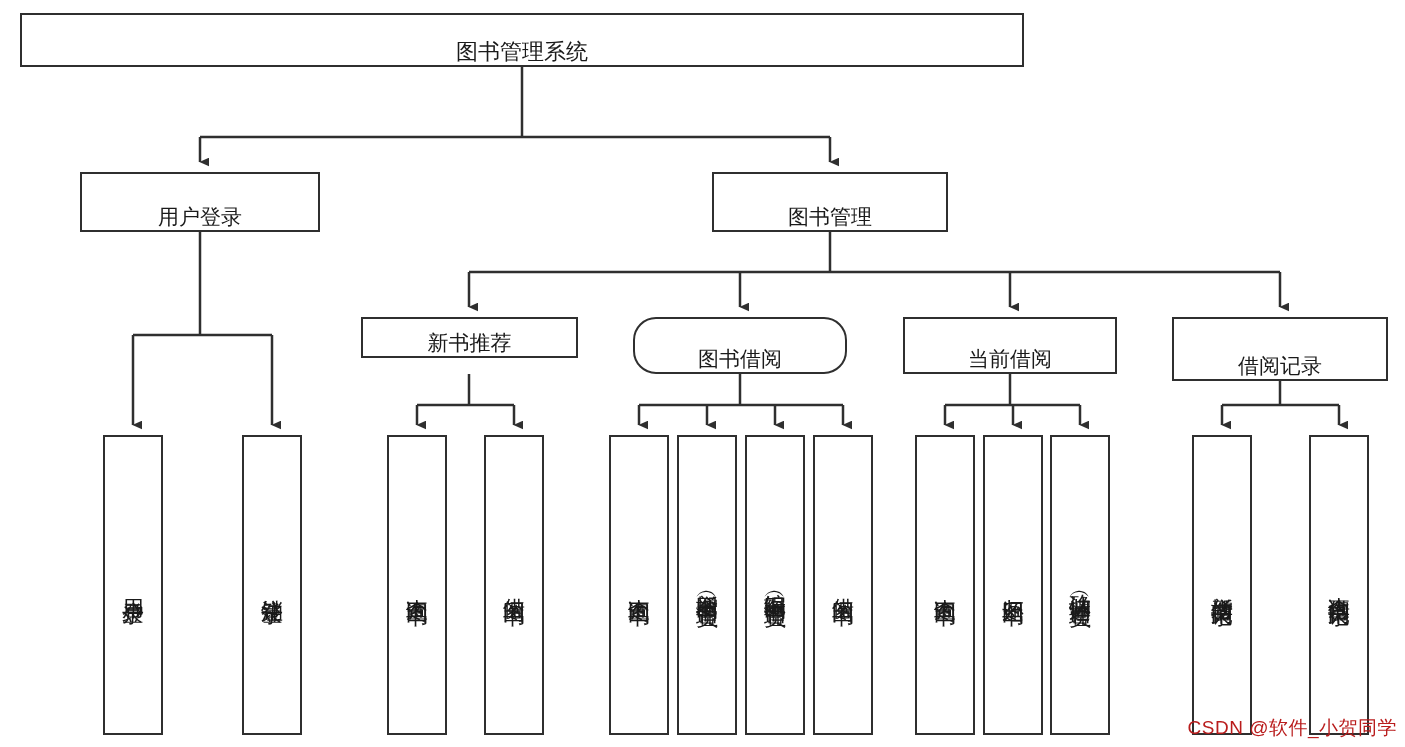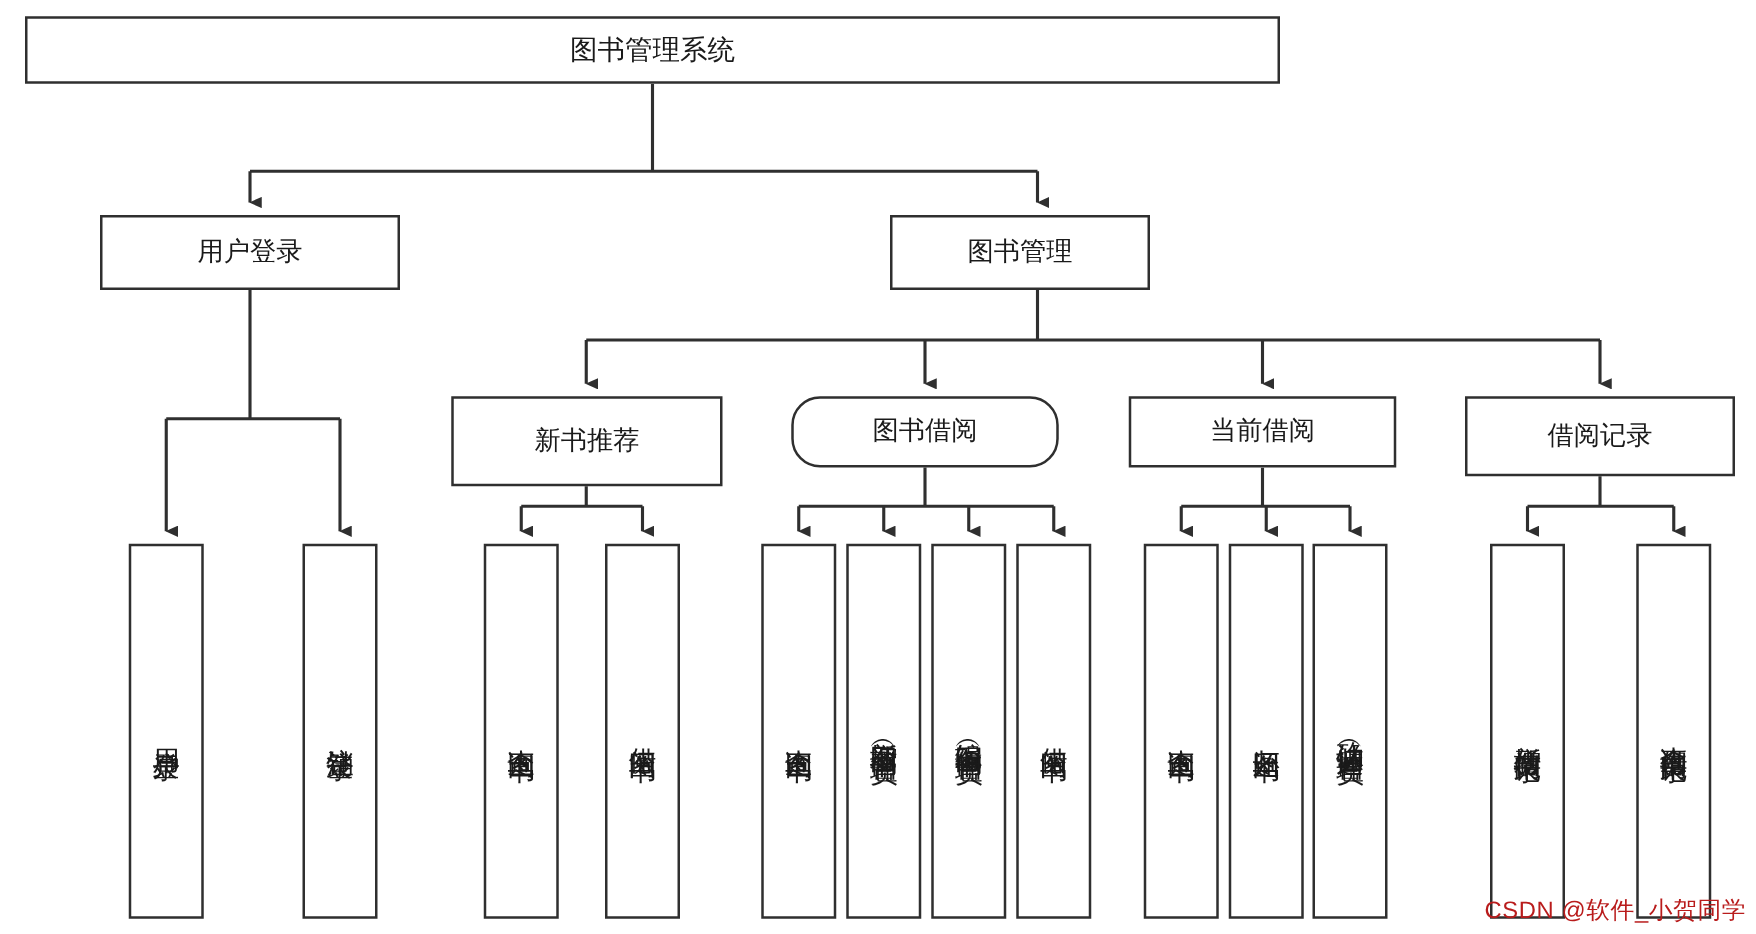--- a/index.html
+++ b/index.html
@@ -26,21 +26,21 @@
     width: 1405px;
     height: 747px;
     pointer-events: none;
   }
   .node {
     position: absolute;
     box-sizing: border-box;
     background: #ffffff;
     border: 2px solid #2f2f2f;
     display: flex;
-    align-items: center;
+    align-items: flex-end;
     justify-content: center;
     color: #1a1a1a;
   }
   .node-label {
     text-align: center;
     line-height: 1.25;
     white-space: nowrap;
   }
   .node.horizontal .node-label {
     font-size: 21px;
@@ -127,25 +127,25 @@
     </g>
   </svg>
 
   <div class="node root horizontal" style="left:20px; top:13px; width:1004px; height:54px;">
     <span class="node-label">图书管理系统</span>
   </div>
 
   <div class="node horizontal" style="left:80px; top:172px; width:240px; height:60px;">
     <span class="node-label">用户登录</span>
   </div>
-  <div class="node horizontal" style="left:712px; top:172px; width:208px; height:60px;">
+  <div class="node horizontal" style="left:712px; top:172px; width:236px; height:60px;">
     <span class="node-label">图书管理</span>
   </div>
 
-  <div class="node horizontal" style="left:361px; top:317px; width:217px; height:72px;">
+  <div class="node horizontal" style="left:361px; top:317px; width:217px; height:41px;">
     <span class="node-label">新书推荐</span>
   </div>
   <div class="node horizontal" style="left:633px; top:317px; width:214px; height:57px;border-radius:23px;">
     <span class="node-label">图书借阅</span>
   </div>
   <div class="node horizontal" style="left:903px; top:317px; width:214px; height:57px;">
     <span class="node-label">当前借阅</span>
   </div>
   <div class="node horizontal" style="left:1172px; top:317px; width:216px; height:64px;">
     <span class="node-label">借阅记录</span>

